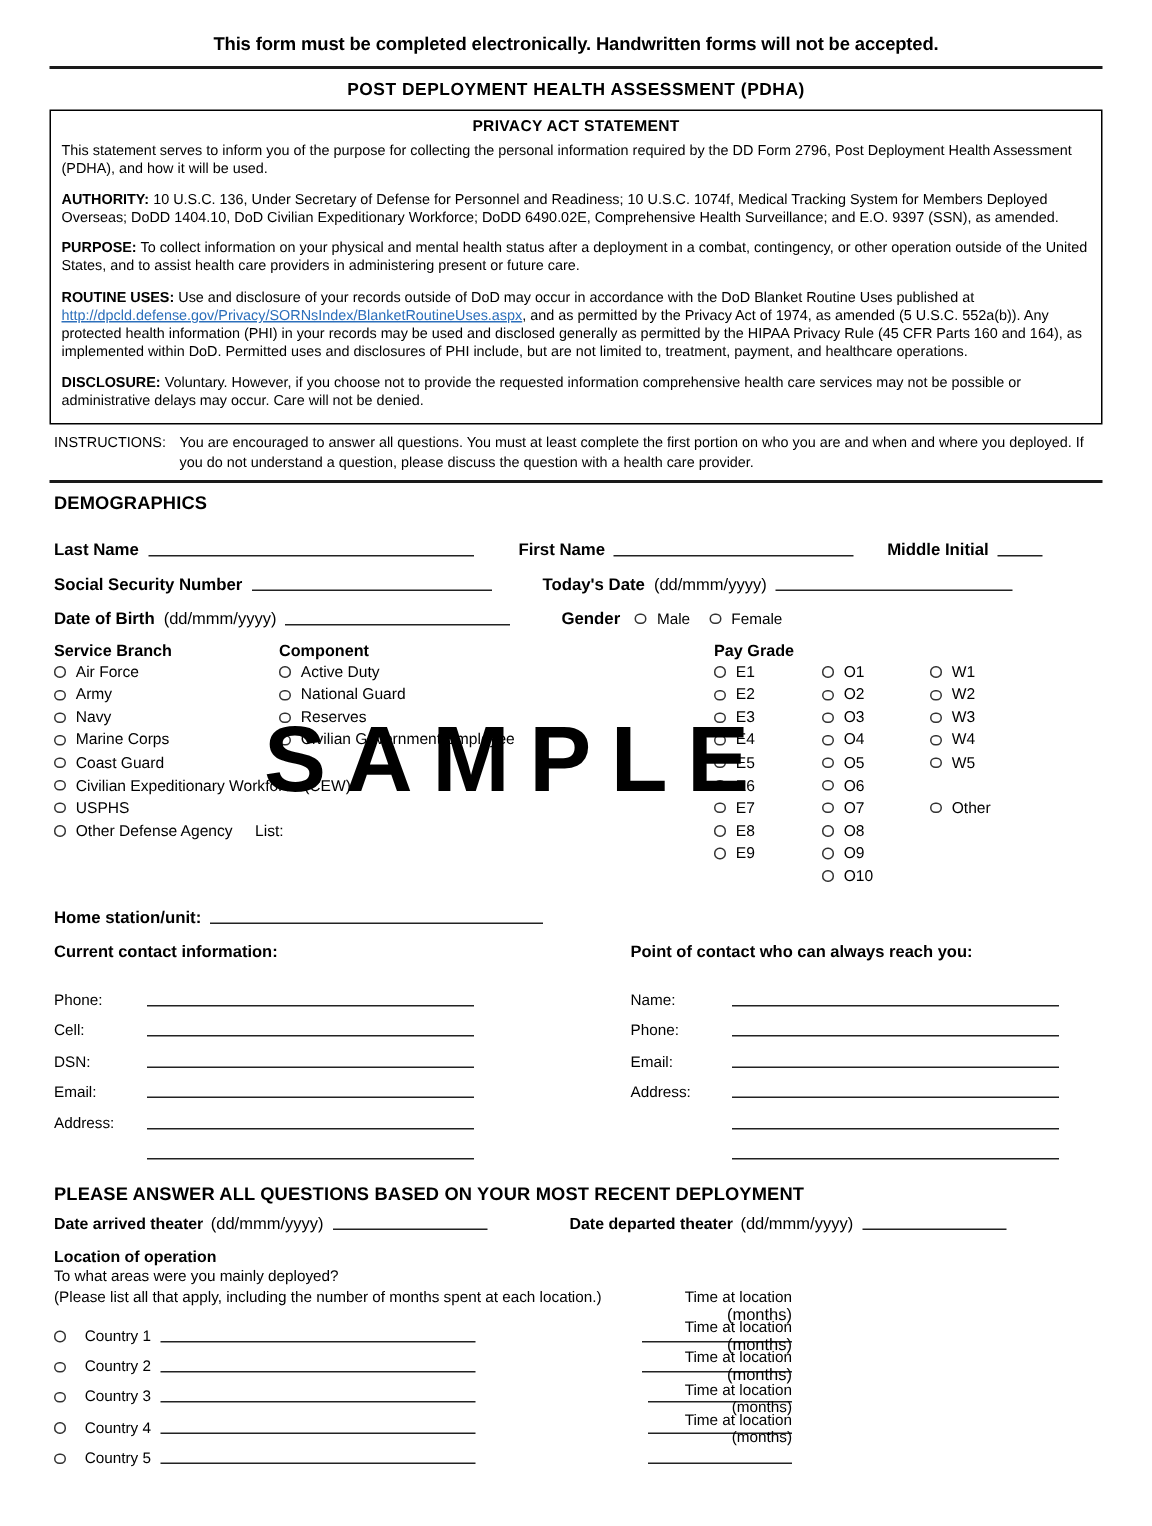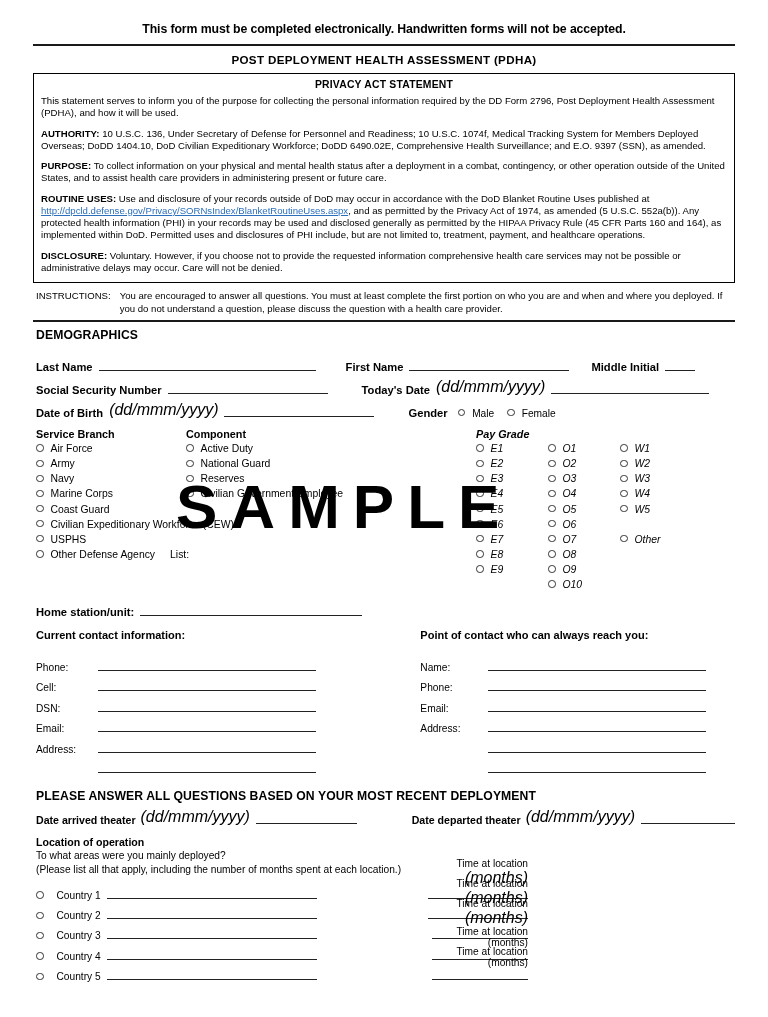--- a/index.html
+++ b/index.html
@@ -78,21 +78,21 @@
   }
 
   .section-head {
     font-weight: bold;
     font-size: 12.2px;
     padding: 6px 0 5px 3px;
     letter-spacing: 0.1px;
   }
   .fld-label { font-weight: bold; font-size: 11.2px; white-space: nowrap; }
   .fld-label-n { font-size: 10.2px; white-space: nowrap; }
-  .ital { font-style: italic; font-weight: normal; font-size: 16px; }
+  .ital { font-weight: normal; font-size: 11px; }
   .line {
     border-bottom: 1.15px solid #222;
     height: 12px;
     display: inline-block;
     margin: 0 0 2px 6px;
   }
 
   .demo-rows { padding-top: 3px; }
   .demo-row { display: flex; align-items: flex-end; height: 23px; padding-left: 3px; }
 
@@ -121,21 +121,21 @@
   }
 
   
   .choices {
     position: relative;
     display: flex;
     padding: 9px 0 0 3px;
   }
   .c-branch { width: 150px; }
   .c-component { width: 290px; }
-  .c-pay { flex: 1 1 auto; display: block; font-style: italic; }
+  .c-pay { flex: 1 1 auto; display: block; }
   .pay-cols { display: flex; }
   .pay-col { width: 72px; }
   .pay-col.wide { width: 90px; }
 
   .other-agency {
     display: flex; align-items: center; gap: 7px;
     font-size: 10.4px; height: 15.1px; white-space: nowrap;
   }
 
   

